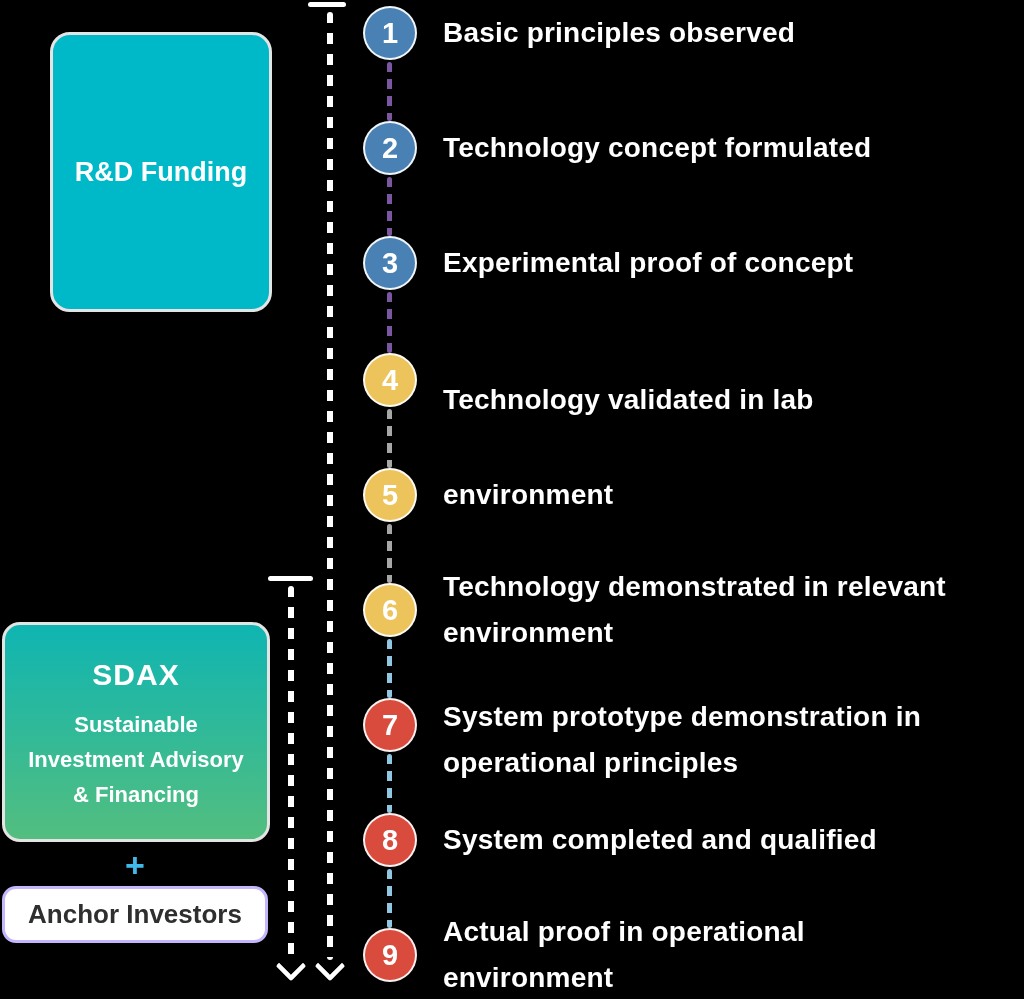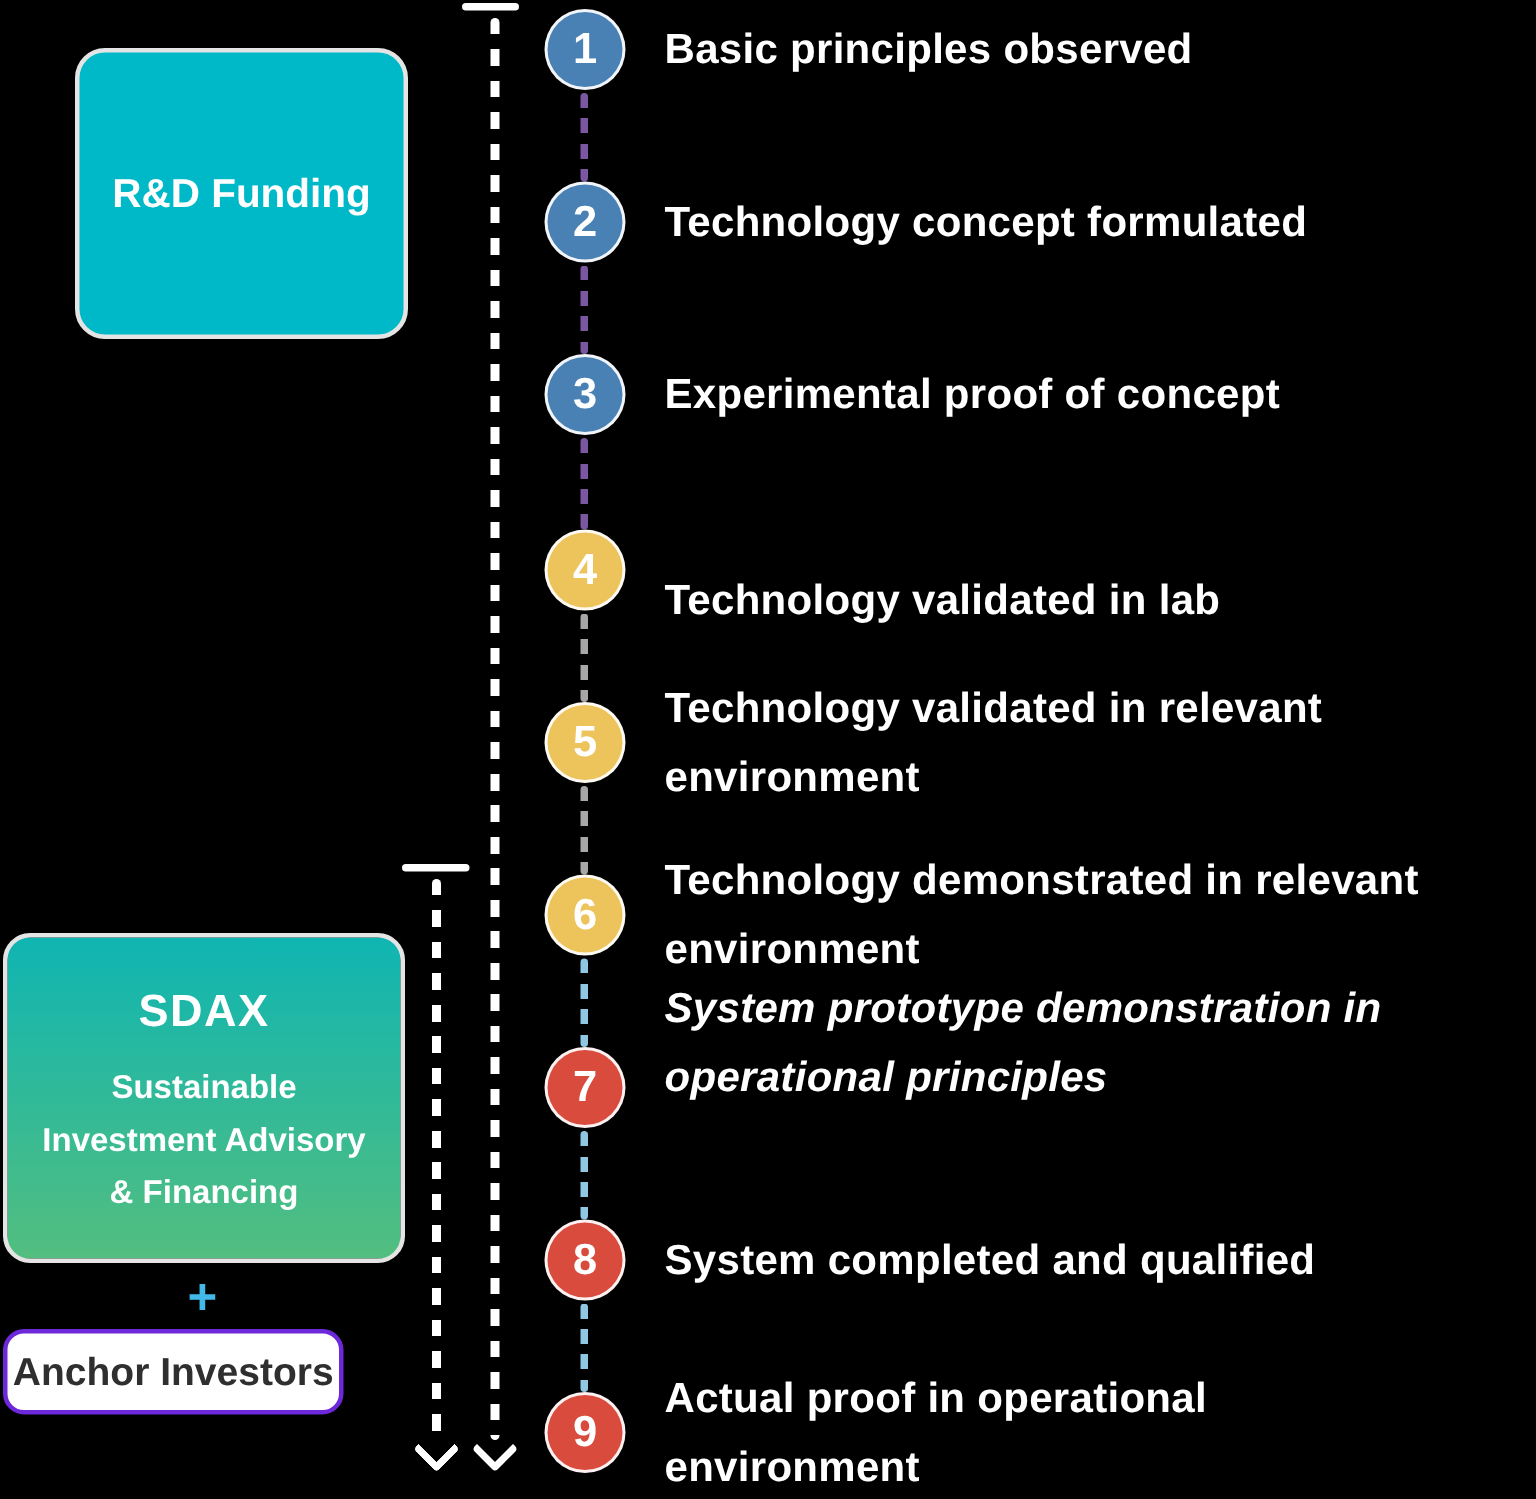--- a/index.html
+++ b/index.html
@@ -4,41 +4,41 @@
 <style>
   html,body { margin:0; padding:0; background:#000; }
   #stage {
     position:relative; width:1024px; height:999px; background:#000;
     overflow:hidden; font-family:"Liberation Sans", sans-serif;
   }
 
   
   .box { position:absolute; box-sizing:border-box; display:flex; align-items:center; justify-content:center; }
   #rd-box {
-    left:50px; top:32px; width:222px; height:194px;
+    left:50px; top:32px; width:222px; height:280px;
     border:3px solid #e4e4e4; border-radius:20px;
     color:#fff; font-size:27px; font-weight:bold;
   }
   #sdax-box {
     left:2px; top:622px; width:268px; height:220px;
     border:3px solid #e4e4e4; border-radius:18px;
     background:linear-gradient(180deg,#0fb5b2 0%,#53be7f 100%);
     color:#fff; flex-direction:column; justify-content:flex-start; padding-top:26px;
     text-align:center;
   }
   .sdax-title { font-size:30px; font-weight:bold; letter-spacing:1px; line-height:48px; margin-bottom:8px; }
   .sdax-sub { font-size:22px; font-weight:bold; line-height:35px; }
   .sdax-sub span { display:block; white-space:nowrap; }
   #plus {
     position:absolute; left:0; top:847px; width:270px; text-align:center;
     color:#41b9e9; font-size:34px; font-weight:bold; line-height:36px;
   }
   #anchor-box {
-    left:2px; top:886px; width:227px; height:57px;
-    background:#fff; border:3px solid #6d28d9; border-radius:14px;
+    left:2px; top:886px; width:266px; height:57px;
+    background:#fff; border:3px solid #c4b5fd; border-radius:14px;
     color:#2f2f2f; font-size:26px; font-weight:bold;
   }
 
   
   .tick-h { position:absolute; height:5px; background:#fff; border-radius:2.5px; }
   .dash-v {
     position:absolute; width:6px; border-radius:3px;
     background-image:repeating-linear-gradient(to bottom,#fff 0 11px,transparent 11px 21px);
   }
   .chev {
@@ -144,28 +144,27 @@
   </div>
   <div class="step-label" style="top:263px;">
     <span>Experimental proof of concept</span>
       <span></span>
   </div>
   <div class="step-label" style="top:400px;">
     <span>Technology validated in lab</span>
       <span></span>
   </div>
   <div class="step-label" style="top:495px;">
-    <span>Technology validated in relevant</span>
       <span>environment</span>
   </div>
   <div class="step-label" style="top:610px;">
     <span>Technology demonstrated in relevant</span>
       <span>environment</span>
   </div>
-  <div class="step-label" style="top:695px;font-style:italic;">
+  <div class="step-label" style="top:740px;">
     <span>System prototype demonstration in</span>
       <span>operational principles</span>
   </div>
   <div class="step-label" style="top:840px;text-align:right;">
     <span>System completed and qualified</span>
       <span></span>
   </div>
   <div class="step-label" style="top:955px;">
     <span>Actual proof in operational</span>
       <span>environment</span>

